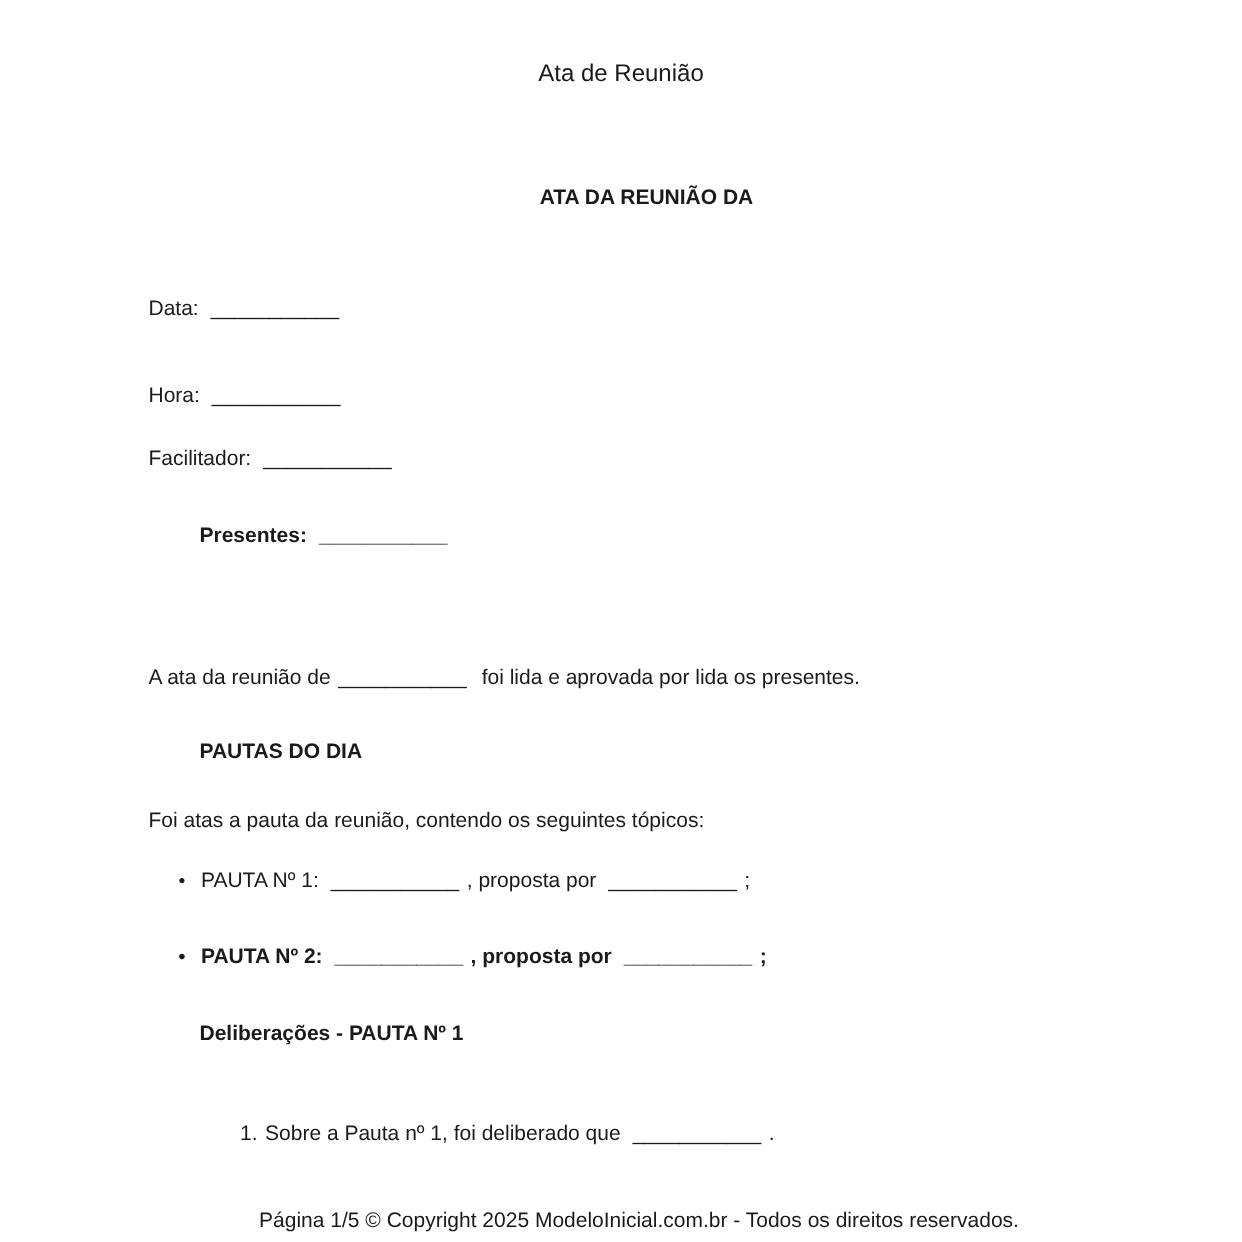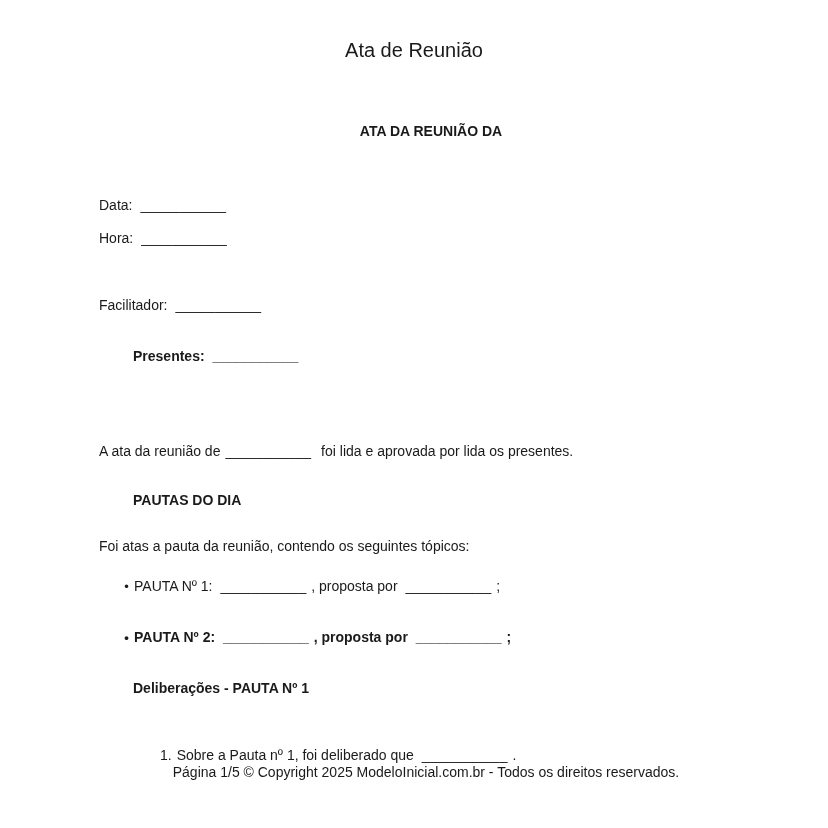--- a/index.html
+++ b/index.html
@@ -33,54 +33,53 @@
   }
   .left {
     left: 99px;
   }
   .bold {
     font-weight: bold;
     margin-left: 34px;
   }
   .doc-title {
     top: 41px;
-    font-size: 20px;
+    font-size: 16px;
     line-height: 18px;
   }
   .main-heading     { top: 123px; }
   .heading-blank    { top: 147px; }
   .row-data         { top: 197px; }
-  .row-hora         { top: 230px; }
+  .row-hora         { top: 255px; }
   .row-facilitador  { top: 297px; }
   .row-presentes    { top: 348px; }
   .h-aprovacao      { top: 399px; }
   .p-aprovacao      { top: 443px; }
   .h-pautas         { top: 492px; }
   .p-pautas-intro   { top: 538px; }
   .bullet-1         { top: 578px; }
   .bullet-2         { top: 629px; font-weight: bold; }
   .h-deliberacoes   { top: 680px; }
   .numbered-item    { top: 723px; left: 160px; margin-top: 24px; }
-  .doc-footer       { top: 764px; padding-left: 24px; }
+  .doc-footer       { top: 805px; padding-left: 24px; }
 
   .blank {
     margin-left: 8px;
   }
   .blank.mid {
     margin: 0 5px;
   }
   .suffix {
     margin-left: 5px;
   }
   .middle-text {
     margin-left: 5px;
   }
   .bullet-row {
     left: 119px;
-    text-align: center;
   }
   .bullet-dot {
     display: inline-block;
     width: 15px;
     font-size: 13px;
   }
   .item-number {
     margin-right: 5px;
   }
 </style>

